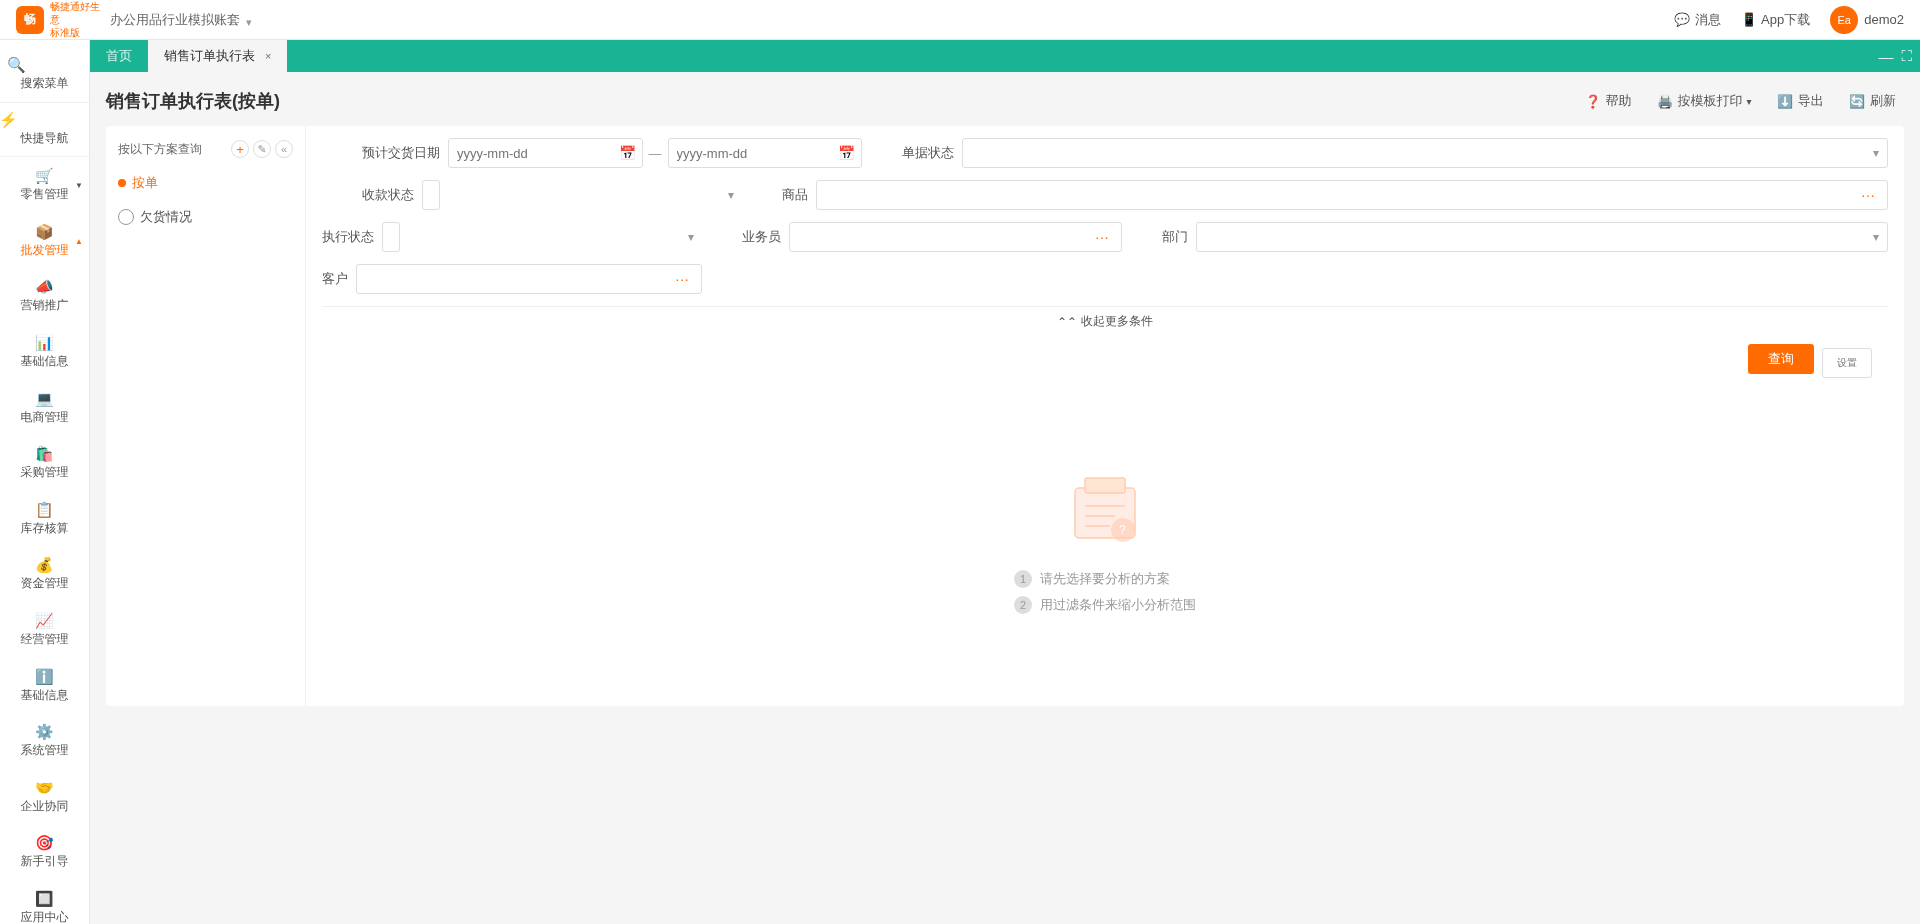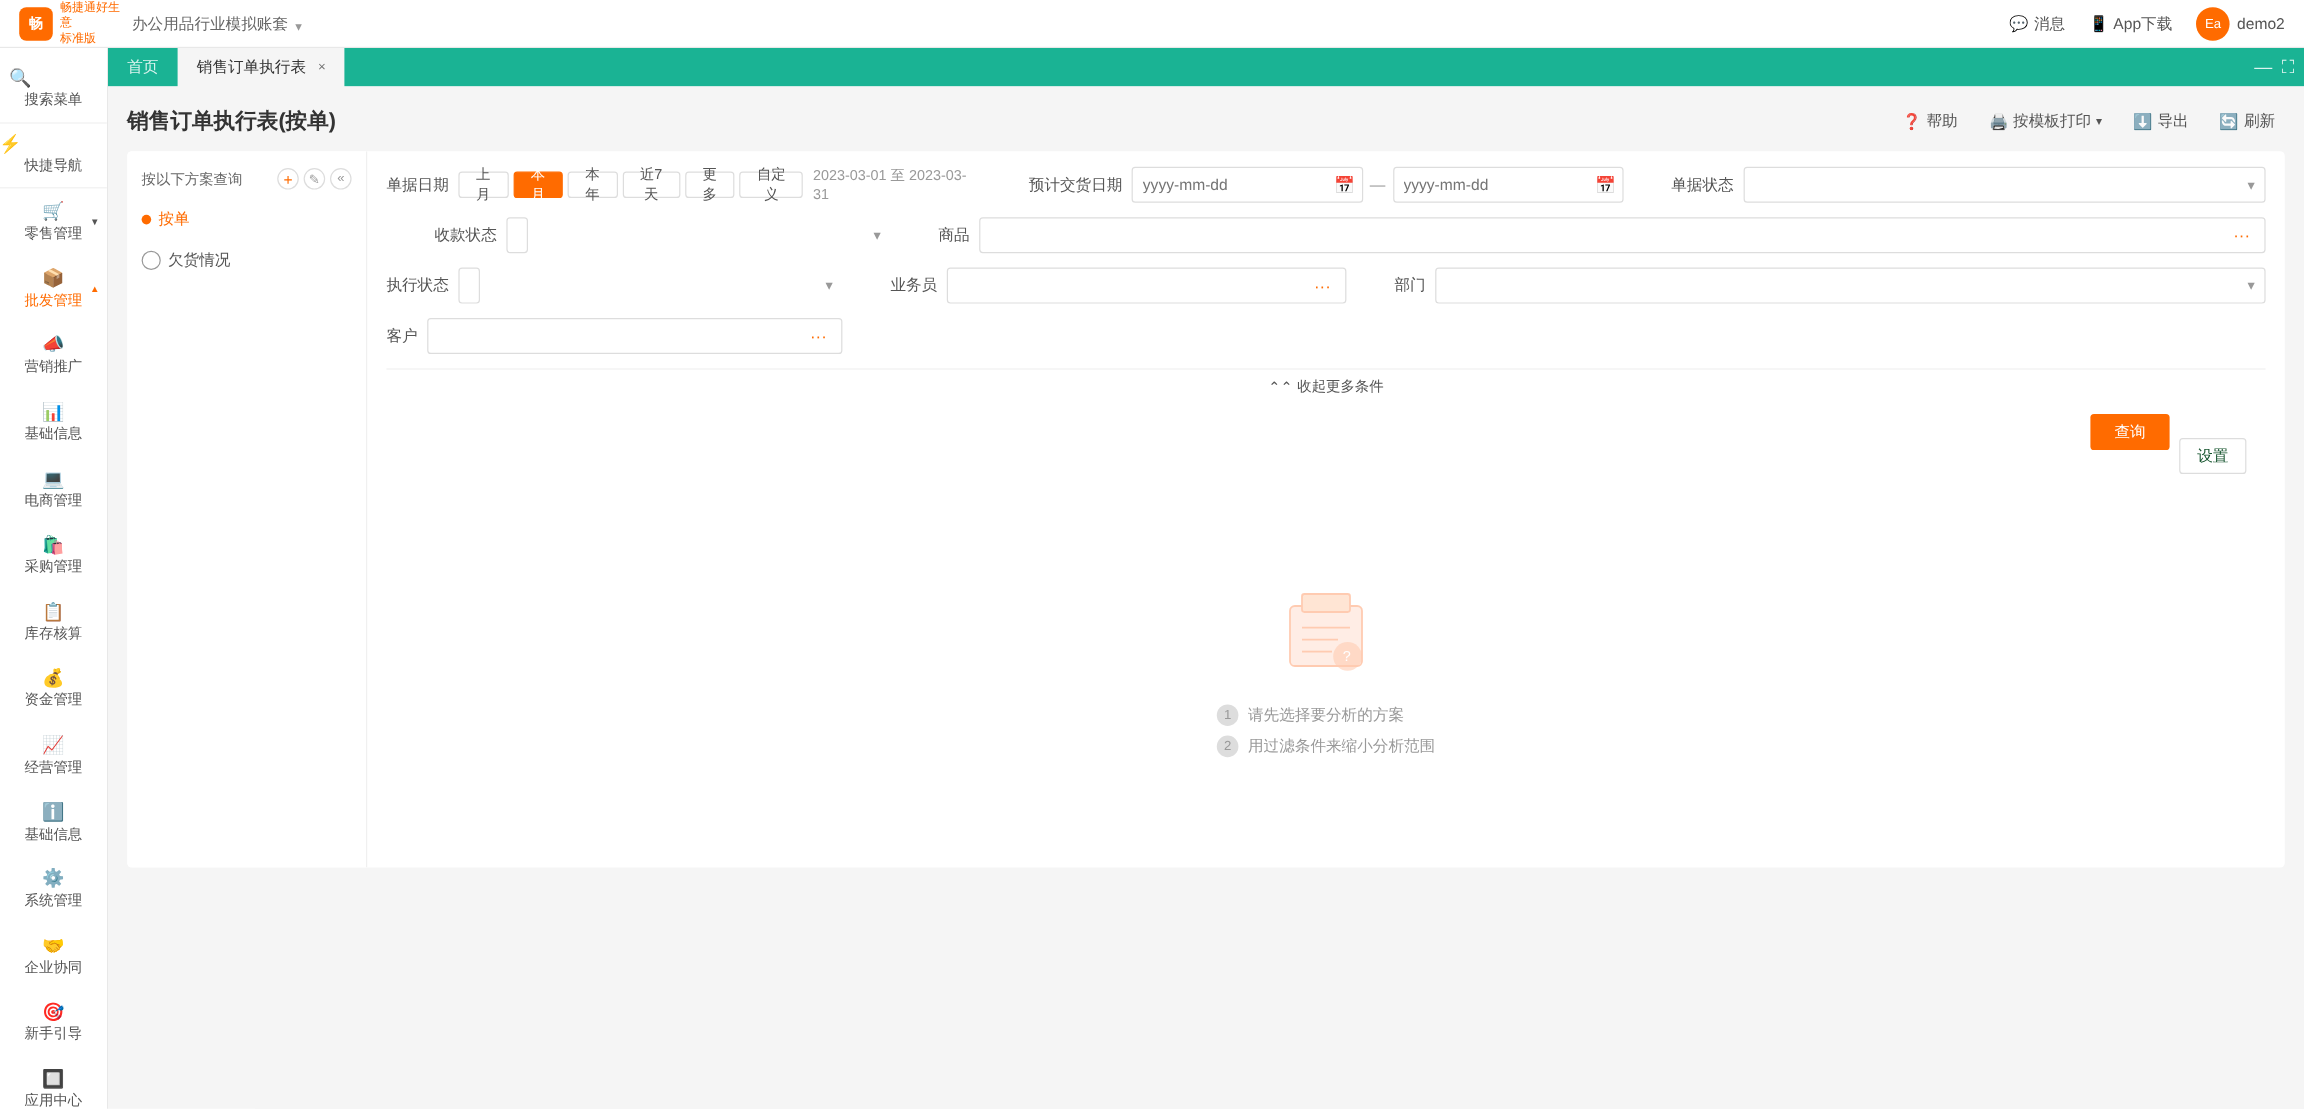--- a/index.html
+++ b/index.html
@@ -442,29 +442,29 @@
       border: none;
       padding: 6px 20px;
       border-radius: 3px;
       font-size: 13px;
       cursor: pointer;
       height: 30px;
       white-space: nowrap;
     }
     .settings-btn {
       background: white;
-      color: #14532d;
+      color: #737373;
       border: 1px solid #ddd;
       padding: 4px 14px;
       border-radius: 3px;
-      font-size: 13px;
+      font-size: 10px;
       cursor: pointer;
       height: 30px;
       white-space: nowrap;
-      margin-top: 20px;
+      margin-top: 4px;
     }
 
     
     .empty-state {
       display: flex;
       flex-direction: column;
       align-items: center;
       justify-content: center;
       padding: 80px 0;
       gap: 12px;
@@ -684,32 +684,20 @@
           </div>
           <div class="left-panel-nav-item">
             <div class="nav-circle"></div>
             <span>欠货情况</span>
           </div>
         </div>
 
         <div class="filter-form">
 
           <div class="form-row">
-            <div class="form-field" style="max-width:600px;">
-              <span class="form-label">单据日期</span>
-              <div class="btn-tag-group">
-                <button class="btn-tag default">上月</button>
-                <button class="btn-tag active">本月</button>
-                <button class="btn-tag default">本年</button>
-                <button class="btn-tag default">近7天</button>
-                <button class="btn-tag default">更多</button>
-                <button class="btn-tag default">自定义</button>
-              </div>
-              <span style="margin-left:8px; font-size:12px; color:#999;">2023-03-01 至 2023-03-31</span>
-            </div>
 
             <div class="form-field" style="margin-left:40px; max-width:500px;">
               <span class="form-label">预计交货日期</span>
               <div class="date-range-group">
                 <div class="date-input-wrapper">
                   <input type="text" class="form-control" style="padding-right: 28px;" placeholder="yyyy-mm-dd">
                   <span class="cal-icon">📅</span>
                 </div>
                 <span class="date-separator">—</span>
                 <div class="date-input-wrapper">

